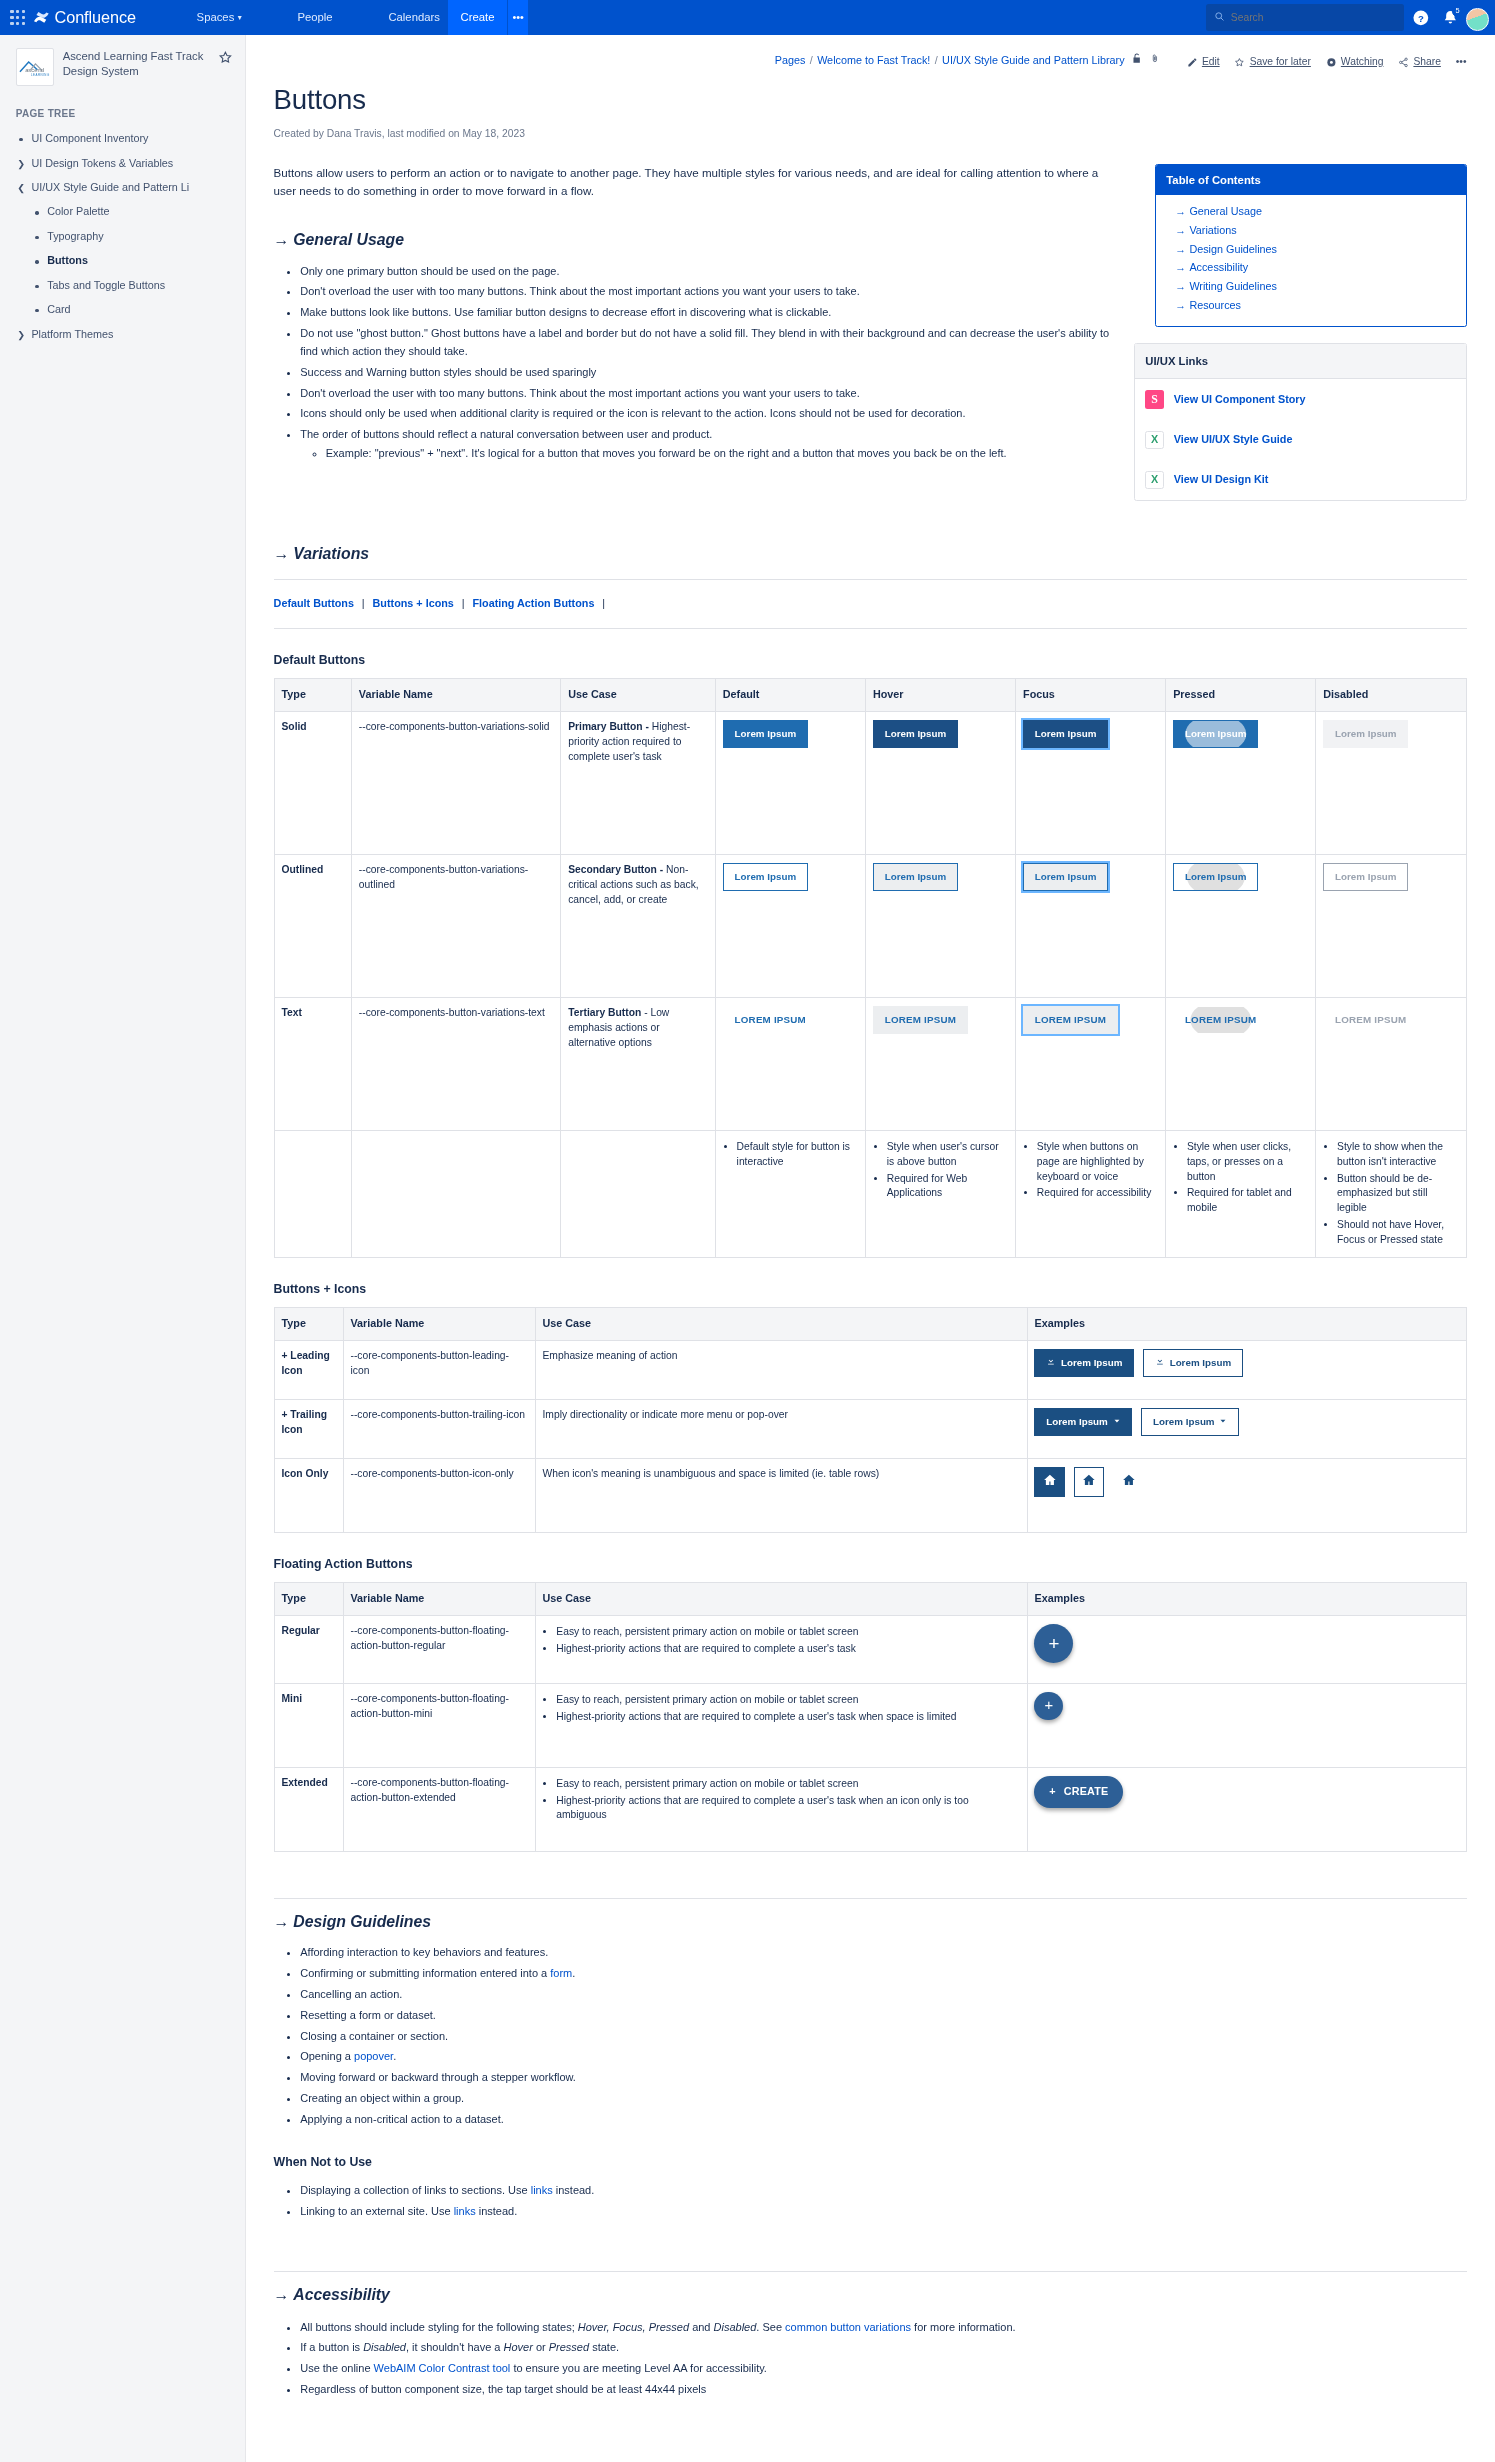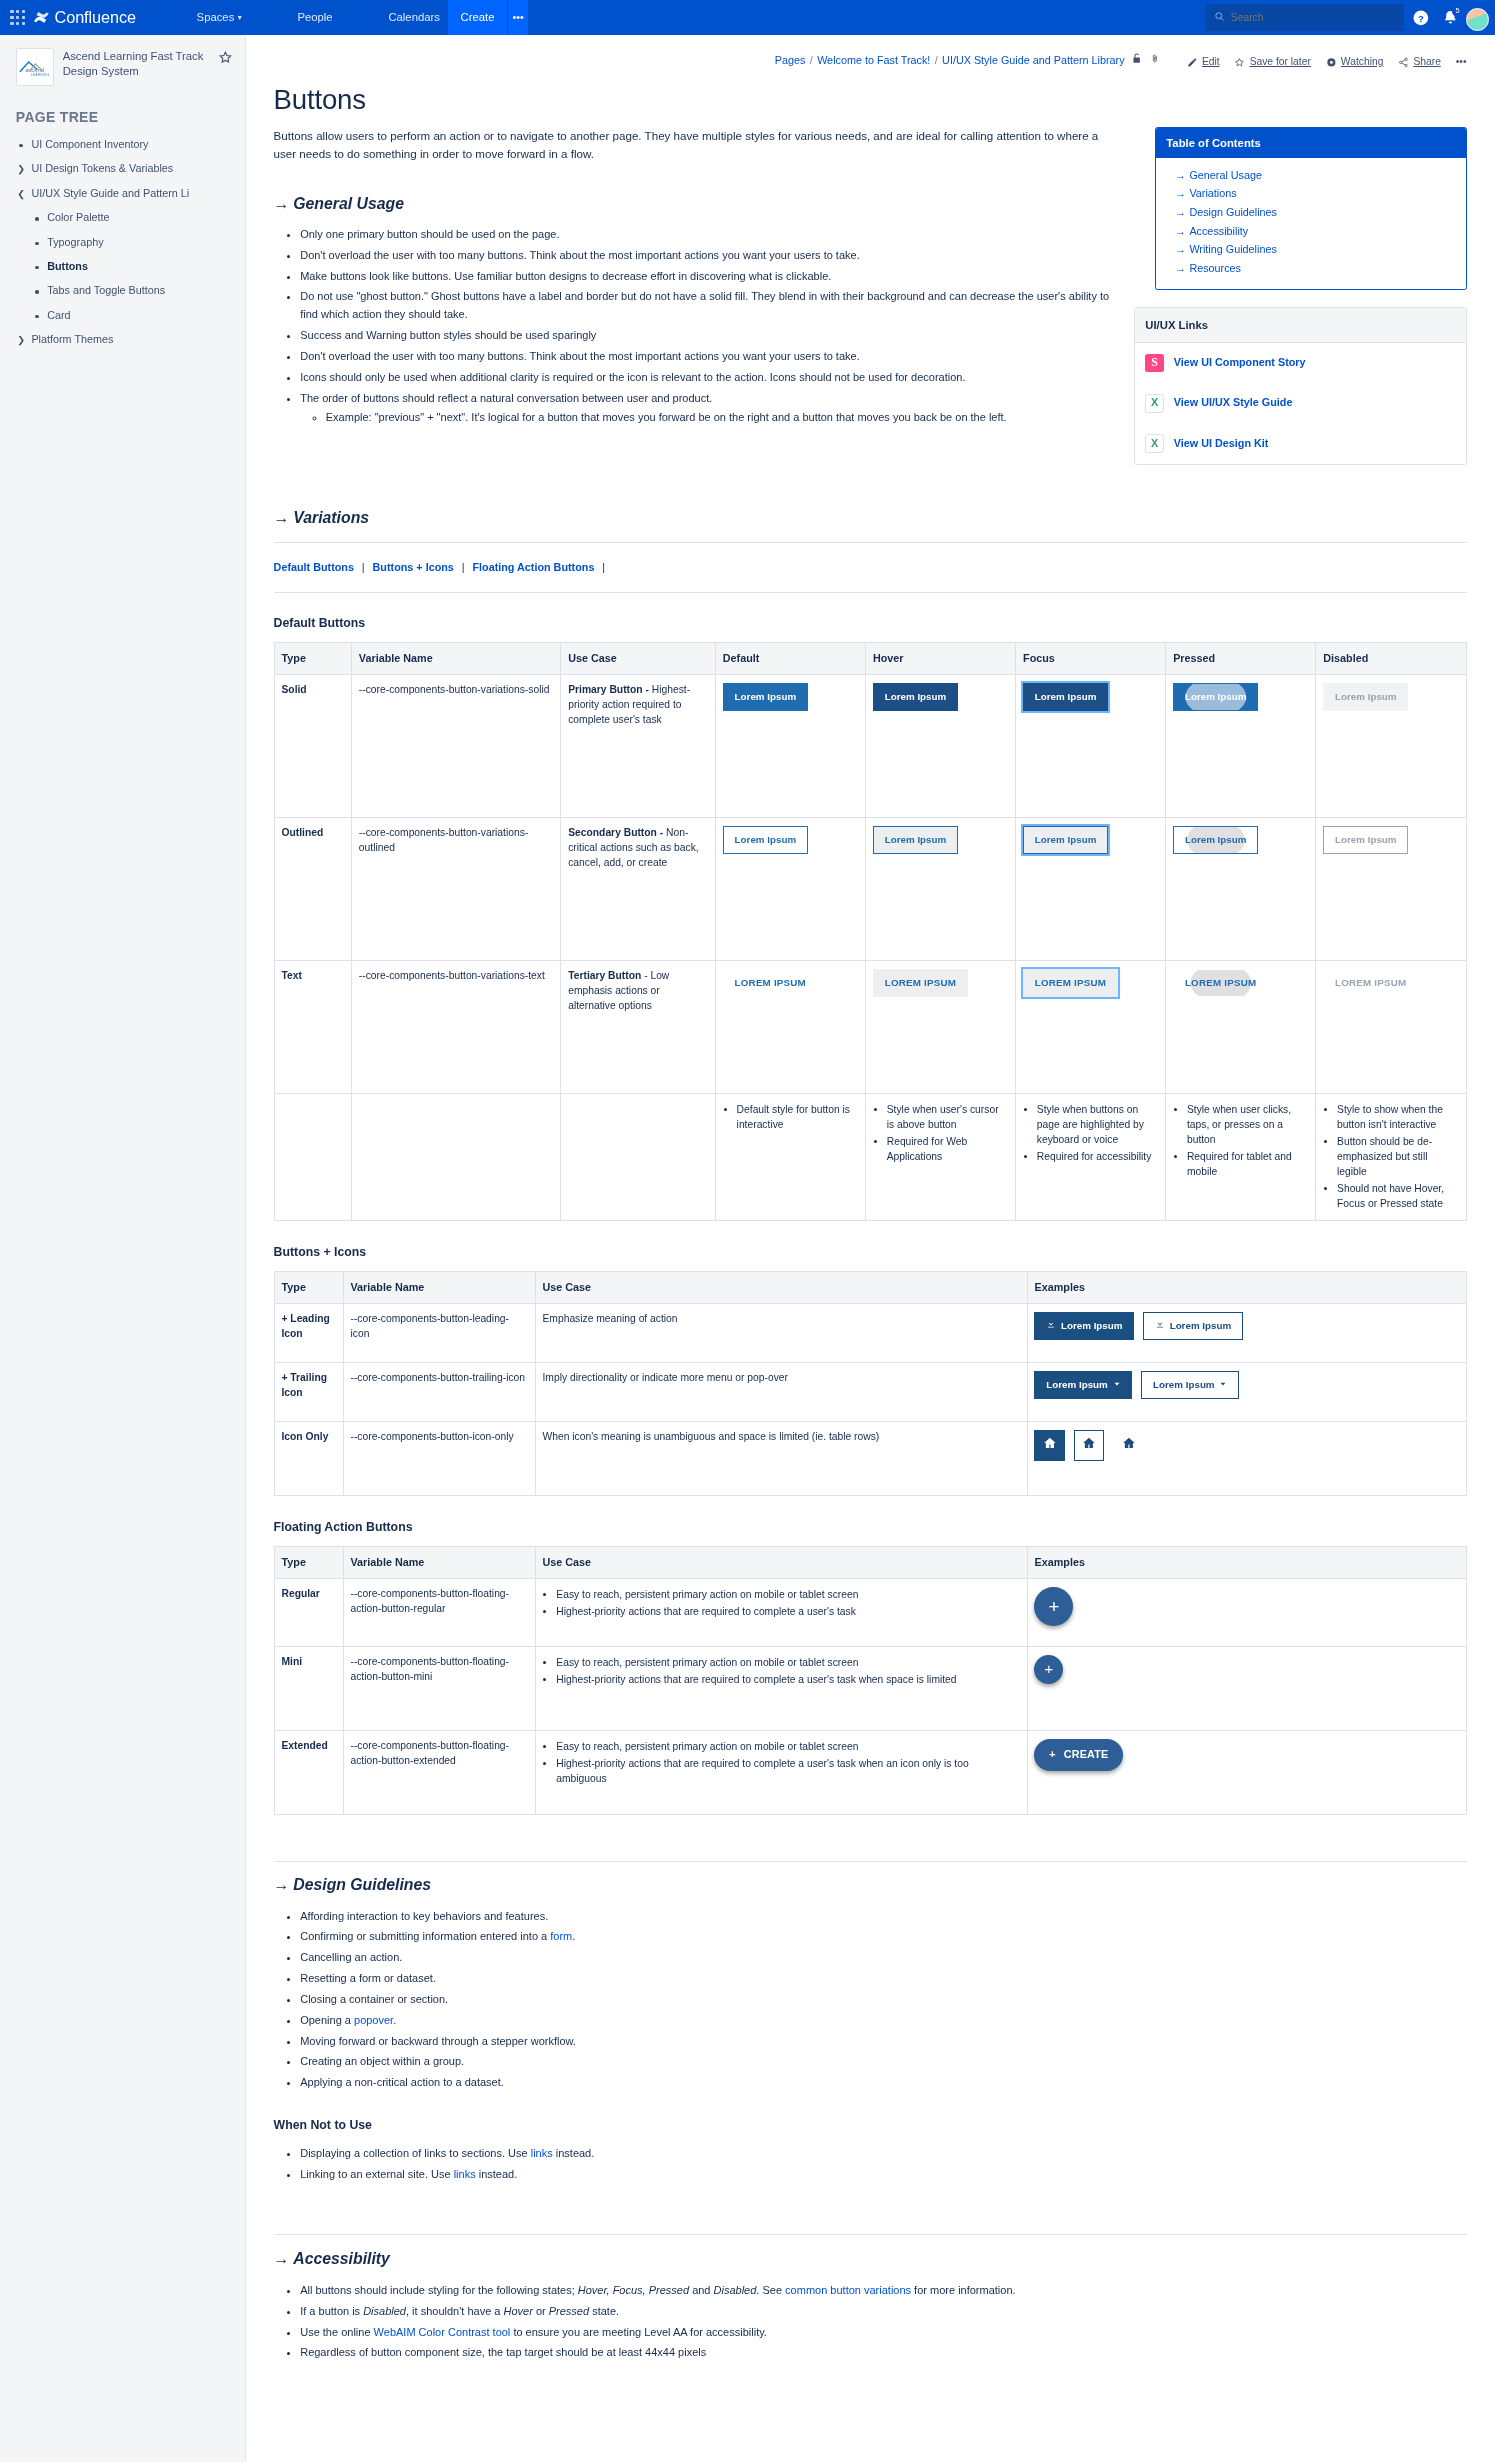--- a/index.html
+++ b/index.html
@@ -48,21 +48,21 @@
 
   
   .page { display: flex; align-items: stretch; min-height: 2955px; }
   .sidebar { width: 246px; min-width: 246px; background: #f4f5f7; border-right: 0.5px solid #e6e7ea;
     position: relative; }
   .space-head { display: flex; align-items: flex-start; gap: 8.9px; padding: 12.8px 11.8px 4.9px 15.8px; }
   .space-logo { width: 38px; height: 38px; background: #fff; border: 0.5px solid #dfe1e6;
     border-radius: 2px; display: flex; align-items: center; justify-content: center; flex: none; }
   .space-name { font-size: 11.3px; color: #42526e; font-weight: 400; line-height: 1.32; padding-top: 1.5px; flex: 1;}
   .star-btn { color: #42526e; flex: none; padding-top: 2px; cursor: pointer; }
-  .pagetree-label { font-size: 14px; font-weight: 700; color: #6b778c; letter-spacing: 0.3px;
+  .pagetree-label { font-size: 10px; font-weight: 700; color: #6b778c; letter-spacing: 0.3px;
     padding: 16.7px 15.8px 4.9px 15.8px; }
   .tree { padding: 0 4.9px 0 11.8px; }
   .tree-item { display: flex; align-items: flex-start; gap: 4.9px; padding: 4.4px 3.9px 4.4px 3.9px;
     font-size: 10.8px; color: #42526e; cursor: pointer; border-radius: 1.5px; }
   .tree-item.l2 { padding-left: 19.7px; }
   .tree-item.current { font-weight: 700; color: #172b4d; }
   .tw { width: 10.8px; flex: none; display: flex; justify-content: center; color: #42526e; font-size: 9.4px; padding-top:1px;}
   .dot { width: 3.4px; height: 3.4px; background: #42526e; border-radius: 50%; margin-top: 5.9px; }
 
   .content { flex: 1; padding: 0 0 0 0; min-width: 0; }
@@ -362,20 +362,21 @@
               </svg>
             <span class="lbl">Share</span>
           </div>
           <div class="pa">
             <span>•••</span>
           </div>
         </div>
       </div>
 
       <div class="page-title">Buttons</div>
+      <div class="byline">Created by Dana Travis, last modified on May 18, 2023</div>
 
       <div class="body-cols">
         <div class="maincol">
 
           <div class="intro">Buttons allow users to perform an action or to navigate to another page. They have multiple styles for various needs, and are ideal for calling attention to where a user needs to do something in order to move forward in a flow.</div>
 
           <div class="sec-hd">
             <span class="arr">→</span><span>General Usage</span>
           </div>
           <ul class="bl">

